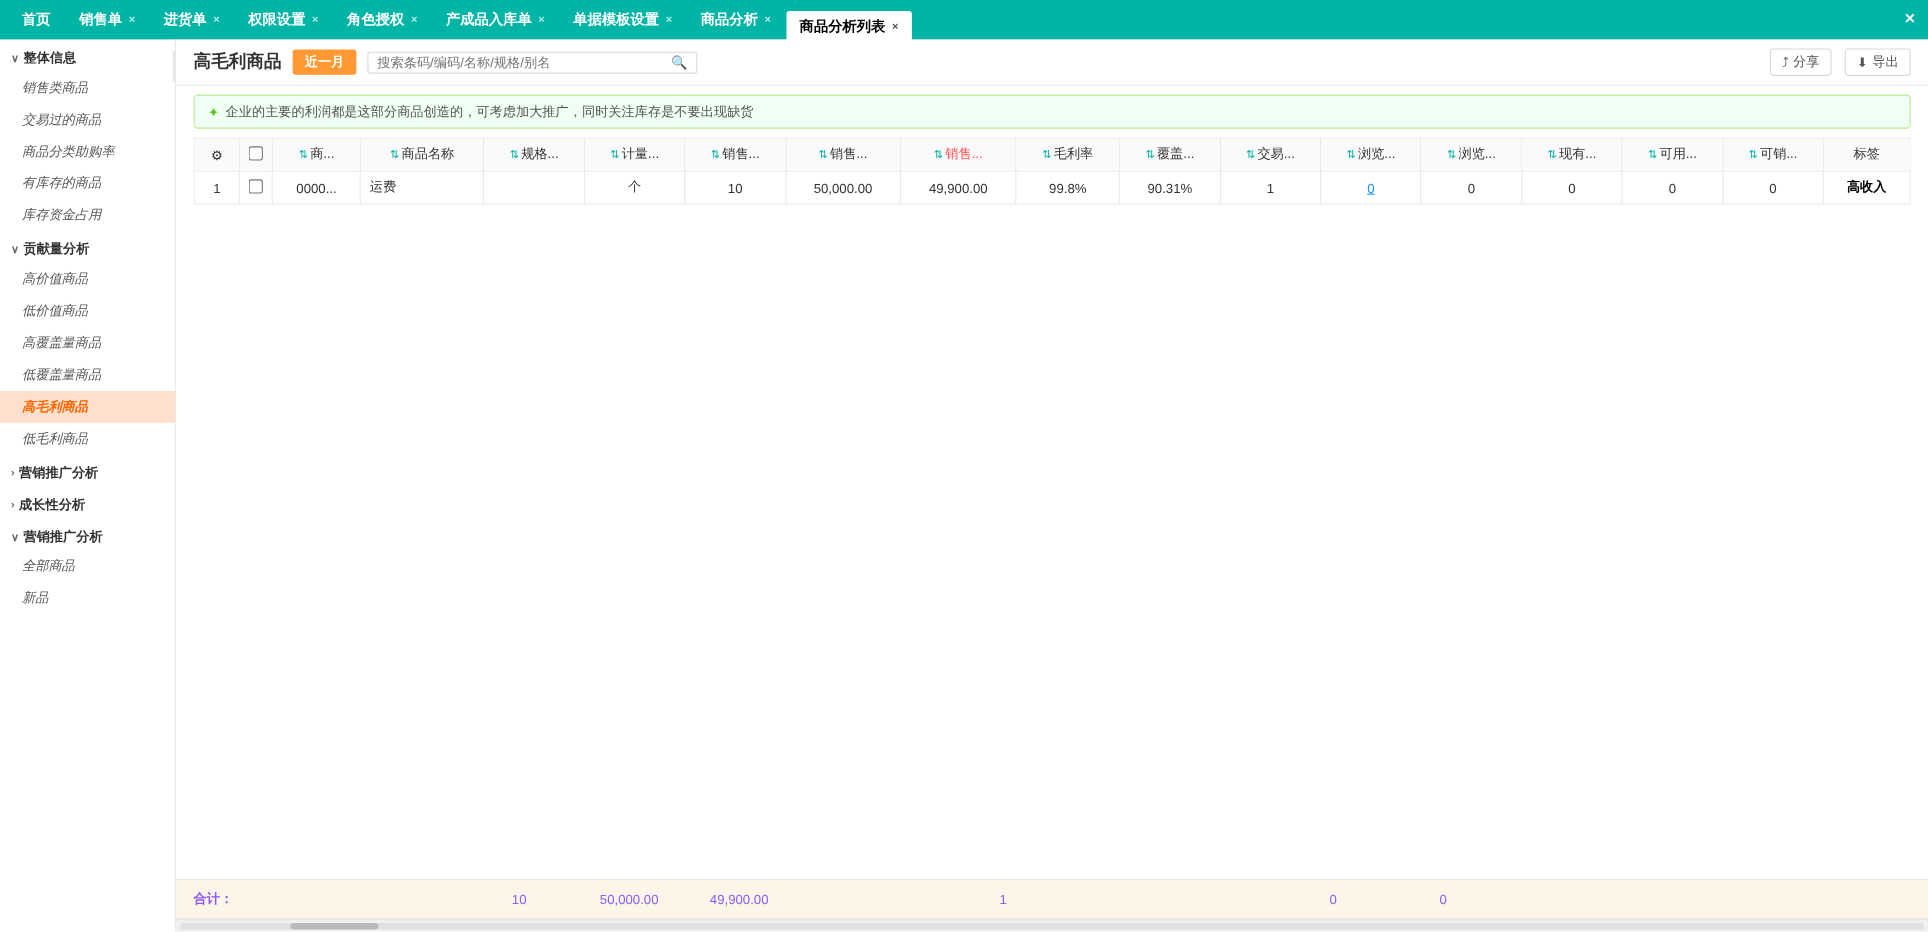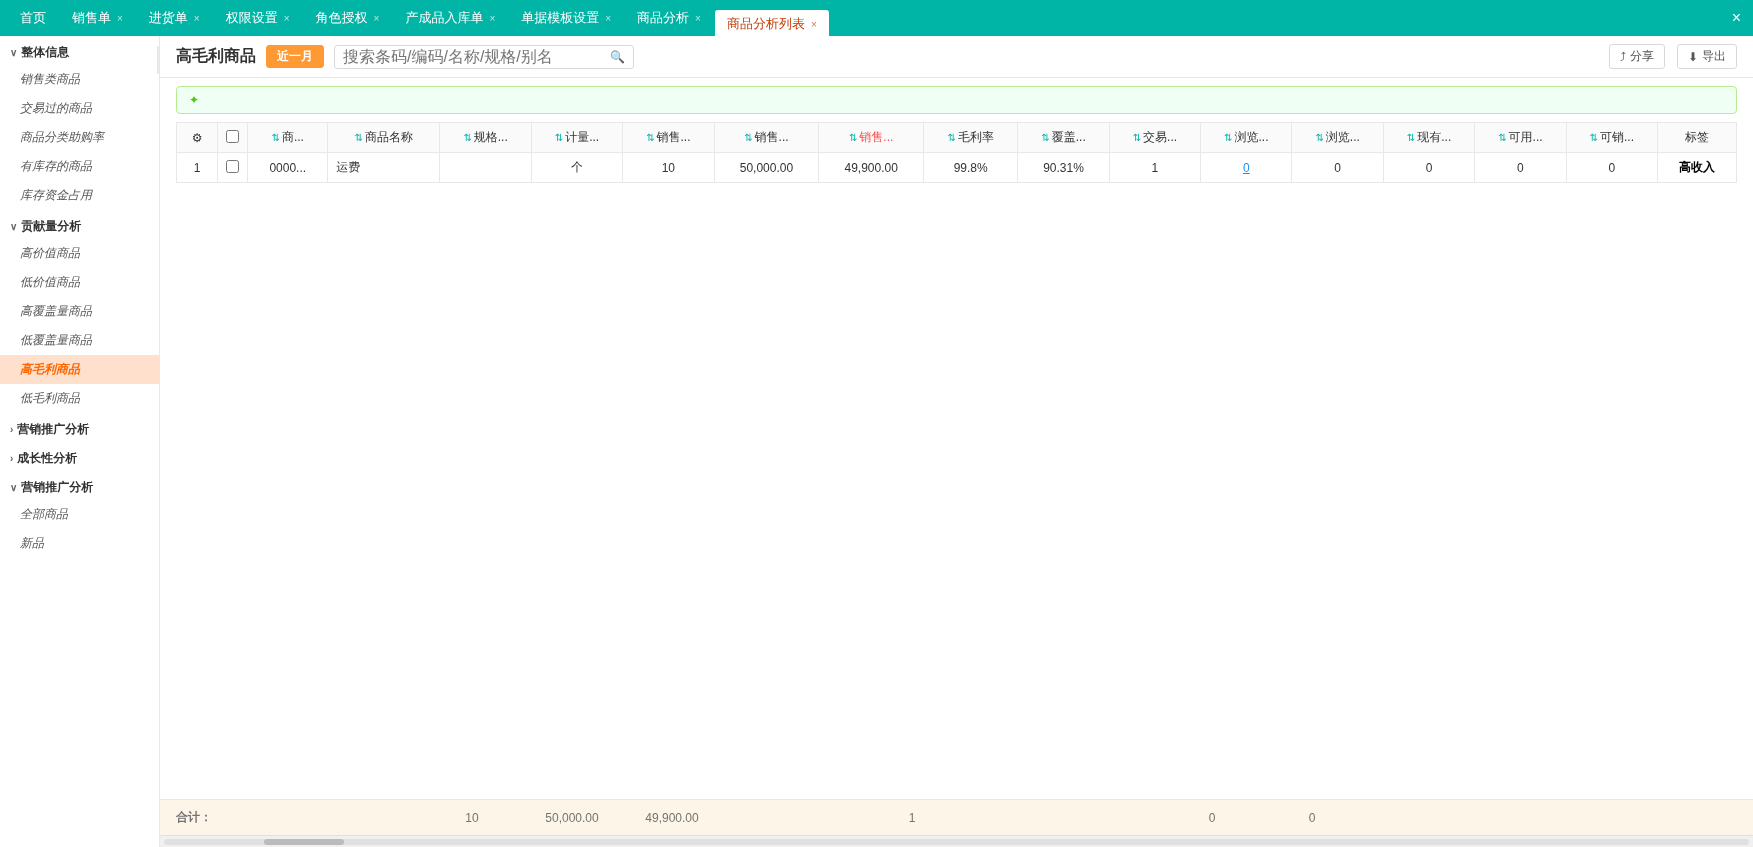--- a/index.html
+++ b/index.html
@@ -6,34 +6,35 @@
     body { font-family: 'Microsoft YaHei', '微软雅黑', Arial, sans-serif; font-size: 12px; background: #f0f0f0; width: 1753px; height: 847px; overflow: hidden; }
 
     
     .top-nav {
       display: flex;
       align-items: center;
       background: #00b4a6;
       height: 36px;
       padding: 16px 8px;
       gap: 2px;
+      font-weight: bold;
     }
     .nav-tab {
       display: flex;
       align-items: center;
       padding: 0 12px;
       height: 28px;
       color: white;
       font-size: 13px;
       cursor: pointer;
       border-radius: 3px 3px 0 0;
       white-space: nowrap;
       gap: 6px;
     }
-    .nav-tab.active { background: white; color: #c2410c; margin-top: 12px; }
+    .nav-tab.active { background: white; color: #000000; margin-top: 12px; }
     .nav-tab .close-btn { font-size: 10px; opacity: 0.7; }
     .nav-close-all {
       margin-left: auto;
       color: white;
       font-size: 16px;
       cursor: pointer;
       padding: 4px;
     }
 
     
@@ -130,21 +131,21 @@
       border: 1px solid #d9d9d9;
       border-radius: 3px;
       padding: 2px 8px;
       gap: 6px;
       flex: 1;
       max-width: 300px;
     }
     .search-box input {
       border: none;
       outline: none;
-      font-size: 16px;
+      font-size: 12px;
       color: #14532d;
       width: 100%;
       background: transparent;
     }
     .header-actions {
       margin-left: auto;
       display: flex;
       gap: 12px;
       align-items: center;
     }
@@ -213,21 +214,21 @@
 
     
     .footer-totals {
       background: #fdf6e8;
       border-top: 1px solid #e8e8e8;
       padding: 6px 16px;
       display: flex;
       align-items: center;
       gap: 20px;
       font-size: 12px;
-      color: #737373;
+      color: #8b5cf6;
       min-height: 36px;
     }
     .footer-label { font-weight: bold; }
     .footer-cell {
       min-width: 80px;
       text-align: center;
     }
 
     
     .bottom-scrollbar {
@@ -386,20 +387,21 @@
         </button>
         <button class="action-btn">
           <span>⬇</span>
           <span>导出</span>
         </button>
       </div>
     </div>
 
     <div class="info-banner">
       <span class="icon">✦</span>
+      <span>企业的主要的利润都是这部分商品创造的，可考虑加大推广，同时关注库存是不要出现缺货</span>
     </div>
 
     <div class="table-container">
       <table>
         <thead>
           <tr>
             <th>⚙</th>
             <th class="checkbox-col"><input type="checkbox" style=""></th>
             <th><span class="col-sort">⇅</span><span>商...</span></th>
             <th><span class="col-sort">⇅</span><span>商品名称</span></th>

